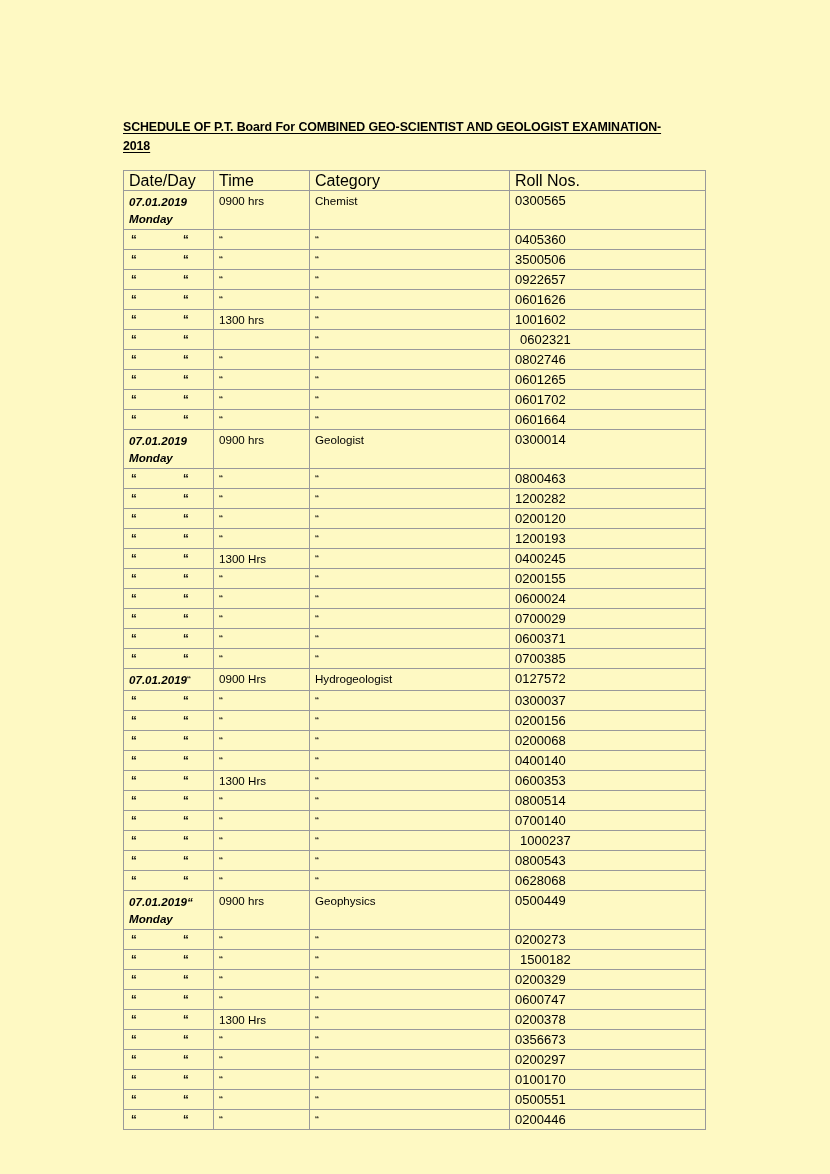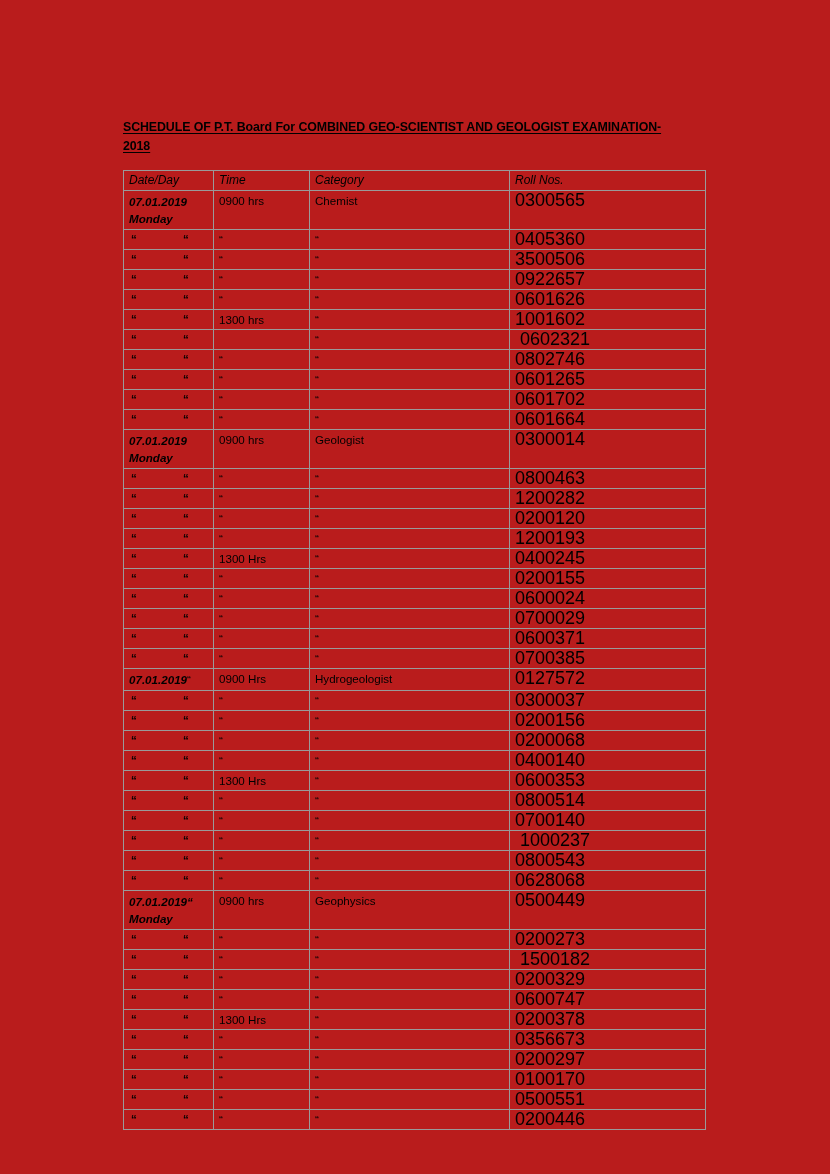--- a/index.html
+++ b/index.html
@@ -11,21 +11,21 @@
     width: 830px;
     height: 1174px;
     font-family: "Liberation Sans", sans-serif;
     color: #000000;
     -webkit-font-smoothing: antialiased;
   }
   .page {
     position: relative;
     width: 830px;
     height: 1174px;
-    background: #b91c1c;
+    background: #fef9c3;
     box-sizing: border-box;
   }
   .doc-title {
     position: absolute;
     left: 123px;
     top: 118px;
     width: 566px;
     font-size: 12.4px;
     font-weight: bold;
     line-height: 19px;
@@ -61,24 +61,23 @@
     height: 15px;
     box-sizing: border-box;
     overflow: hidden;
   }
   
   table.schedule {
     border: 1px solid #8d8d8d;
   }
   th.hdr {
     font-weight: bold;
-    font-size: 12px;
+    font-size: 16px;
     padding-top: 3px;
     padding-bottom: 3px;
-    font-style: italic;
   }
   th.hdr.roll-hdr {
     font-weight: normal;
   }
   td.bold, th.bold { font-weight: bold; }
 
   
   .ditto-pair {
     display: block;
     position: relative;
@@ -103,21 +102,21 @@
     font-weight: bold;
   }
   .date-head {
     font-weight: bold;
     line-height: 17px;
     white-space: pre-line;
     font-style: italic;
   }
   .tallrow td { height: 37px; }
   .headrow td { height: 35px; }
-  .roll { font-size: 18px; }
+  .roll { font-size: 13px; }
   .roll.indent { padding-left: 10px; }
 </style>
 </head>
 <body>
 
 <div class="page">
 
   <div class="doc-title">
     <span class="t-line">SCHEDULE OF P.T. Board For COMBINED GEO-SCIENTIST AND GEOLOGIST EXAMINATION-</span>
     <span class="t-line">2018</span>

